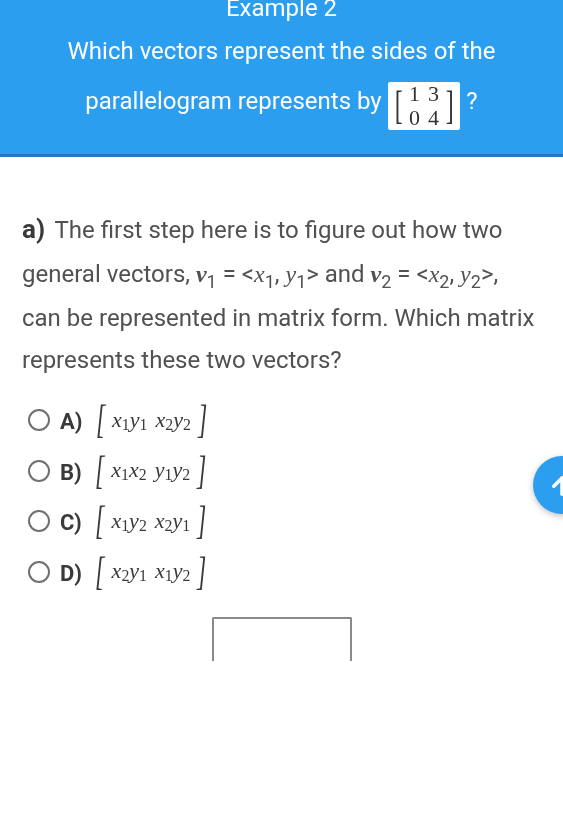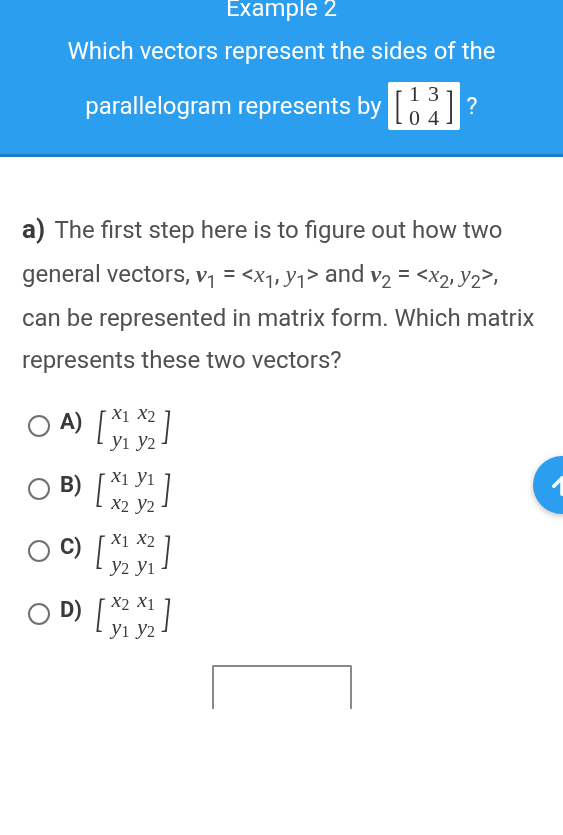--- a/index.html
+++ b/index.html
@@ -26,21 +26,20 @@
     line-height: 1;
   }
   .question-line {
     font-size: 24px;
     font-weight: 400;
     line-height: 1.6;
     margin-top: 12px;
     display: flex;
     flex-wrap: wrap;
     justify-content: center;
-    align-items: center;
     gap: 6px;
   }
   .matrix-white {
     display: inline-flex;
     align-items: center;
     background: #fff;
     color: #333;
     padding: 2px 4px;
     border-radius: 2px;
     font-family: "Times New Roman", serif;
@@ -104,21 +103,21 @@
   .matrix {
     display: inline-flex;
     align-items: center;
     font-family: "Times New Roman", serif;
     font-size: 22px;
     font-style: italic;
     color: #3a3a3a;
   }
   .matrix .col {
     display: flex;
-    flex-direction: column;
+    flex-direction: row;
     align-items: center;
     padding: 0 4px;
   }
   .matrix .col span { line-height: 1.15; }
   .msub { font-size: 0.72em; font-style: normal; vertical-align: -3px; }
   .floating-btn {
     position: absolute;
     right: -28px;
     top: 456px;
     width: 58px;

